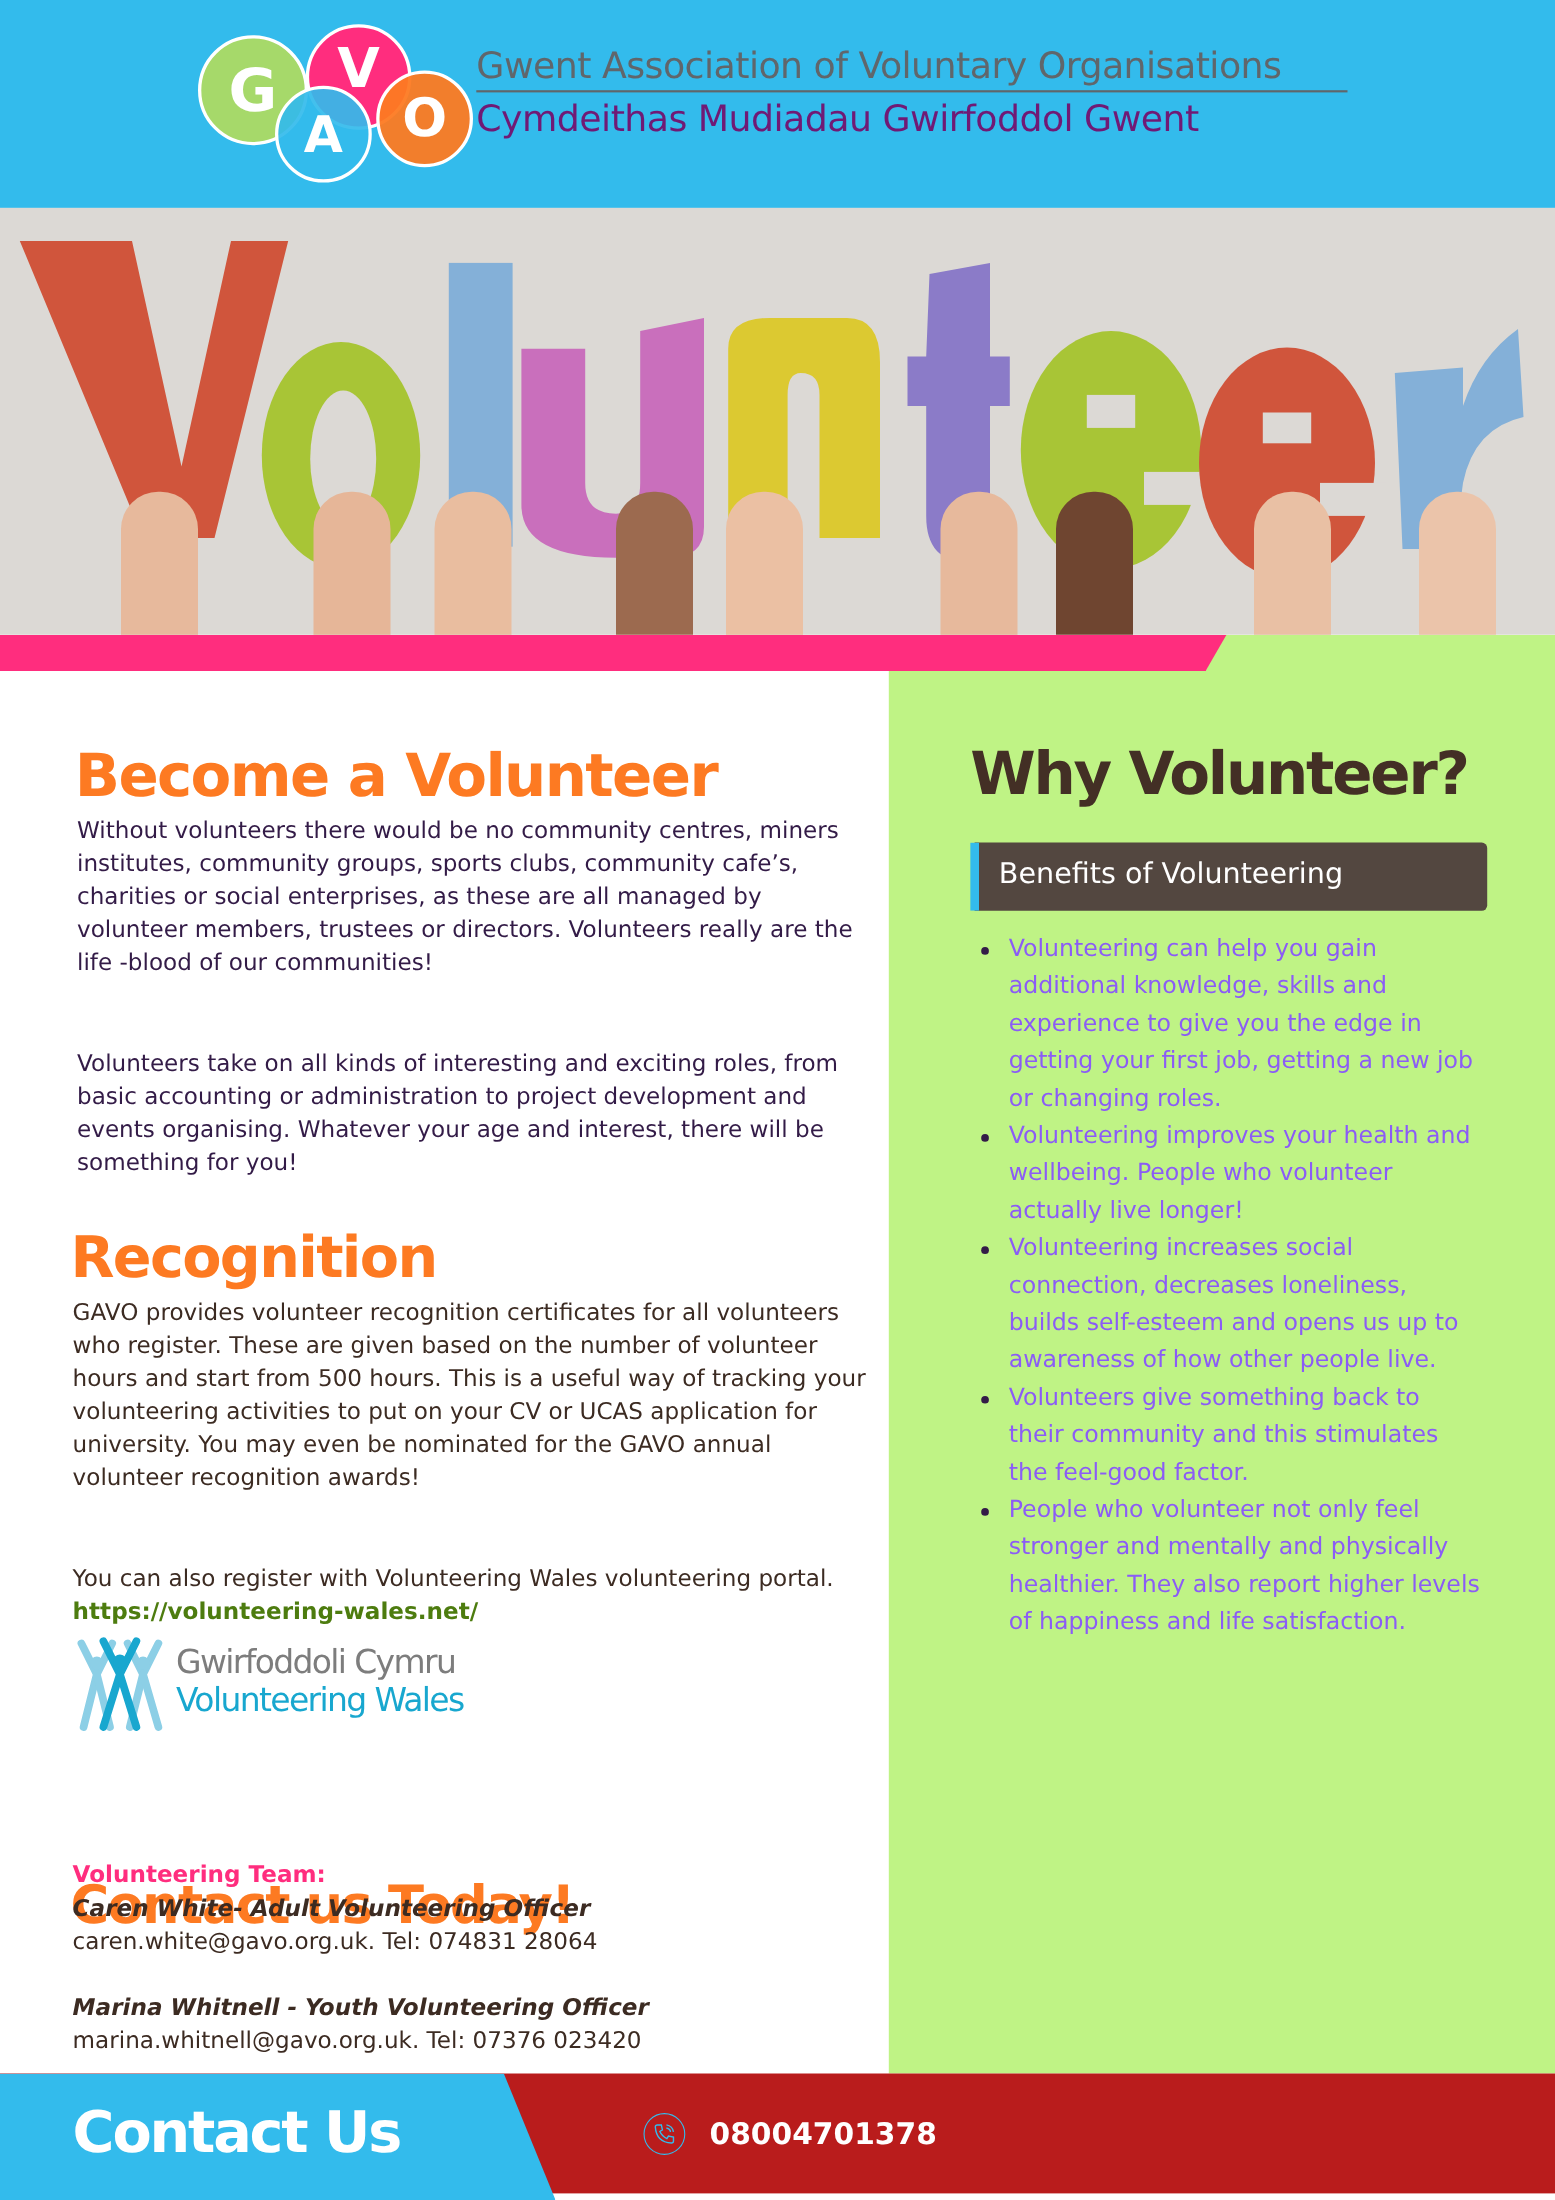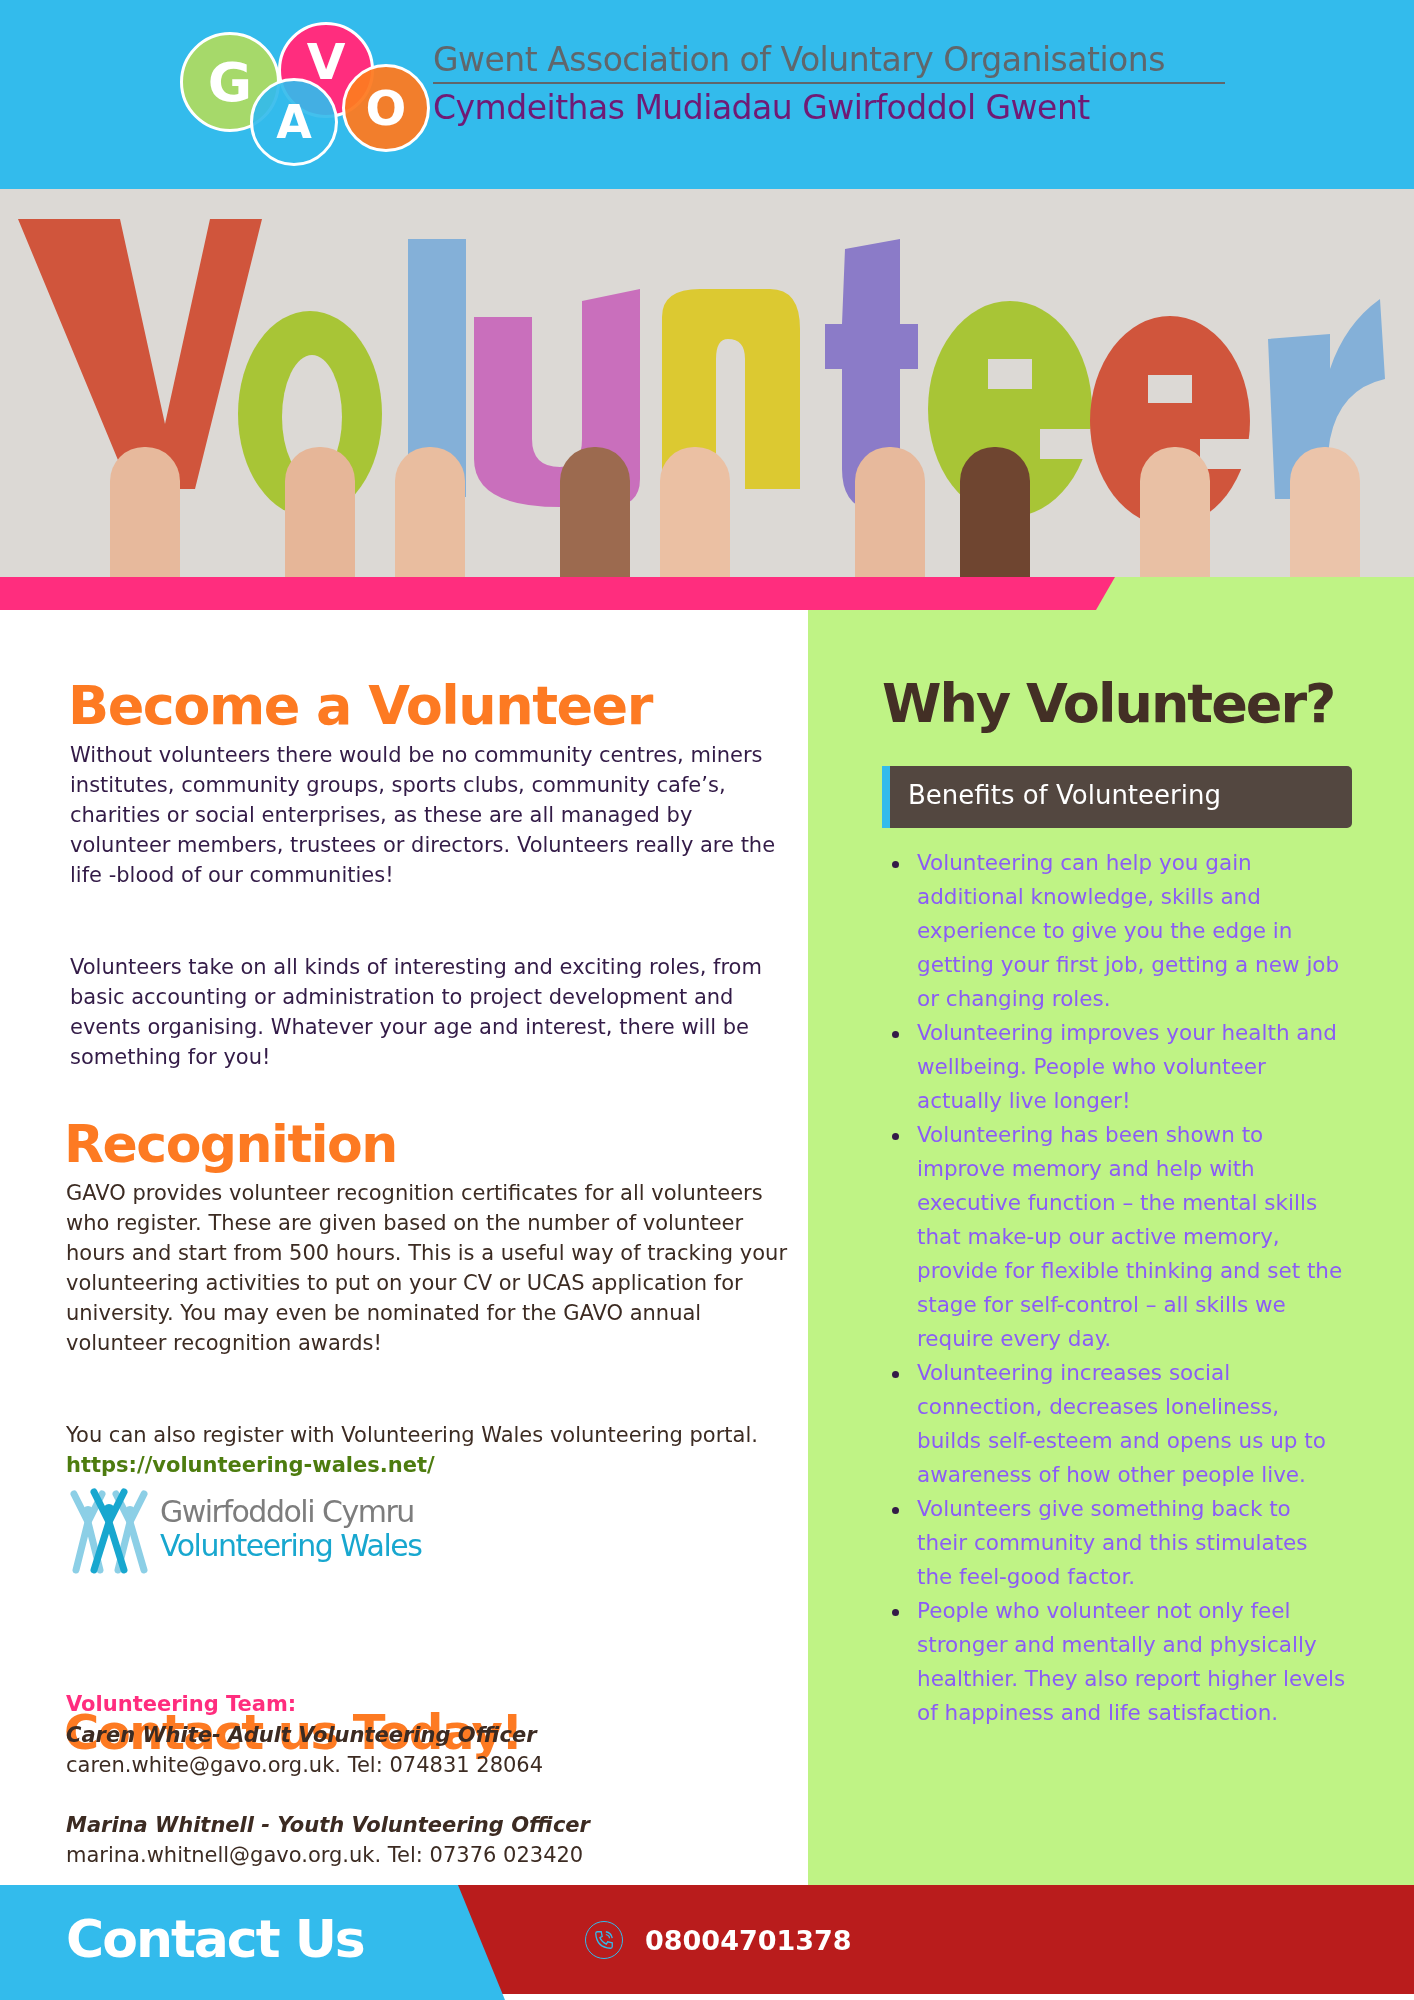--- a/index.html
+++ b/index.html
@@ -164,21 +164,20 @@
 <div class="officer-name" style="top:1813px;">Marina Whitnell - Youth Volunteering Officer</div>
 <div class="officer-contact" style="top:1843px;">marina.whitnell@gavo.org.uk. Tel: 07376 023420</div>
 
 <h2 class="why-title">Why Volunteer?</h2>
 <div class="benefits-bar">
   <span class="benefits-label">Benefits of Volunteering</span>
 </div>
 <ul class="benefit-list">
   <li>Volunteering can help you gain additional knowledge, skills and experience to give you the edge in getting your first job, getting a new job or changing roles.</li>
   <li>Volunteering improves your health and wellbeing. People who volunteer actually live longer!</li>
-  <li>Volunteering has been shown to improve memory and help with executive function – the mental skills that make-up our active memory, provide for flexible thinking and set the stage for self-control – all skills we require every day.</li>
   <li>Volunteering increases social connection, decreases loneliness, builds self-esteem and opens us up to awareness of how other people live.</li>
   <li>Volunteers give something back to their community and this stimulates the feel-good factor.</li>
   <li>People who volunteer not only feel stronger and mentally and physically healthier. They also report higher levels of happiness and life satisfaction.</li>
 </ul>
 
 <footer class="footer">
   <div class="footer-blue"></div>
   <div class="footer-title">Contact Us</div>
 
   <div class="footer-item" style="left:585px;">

